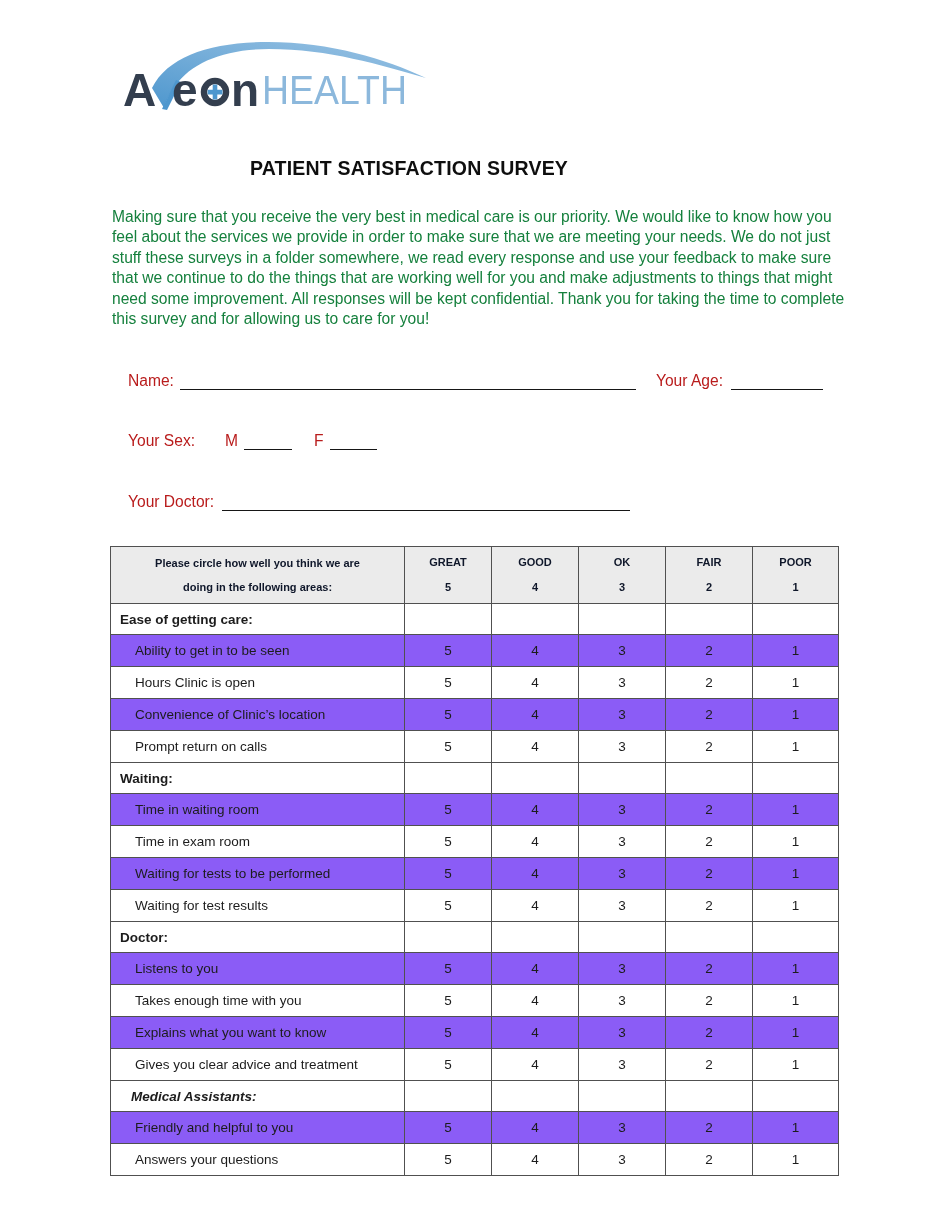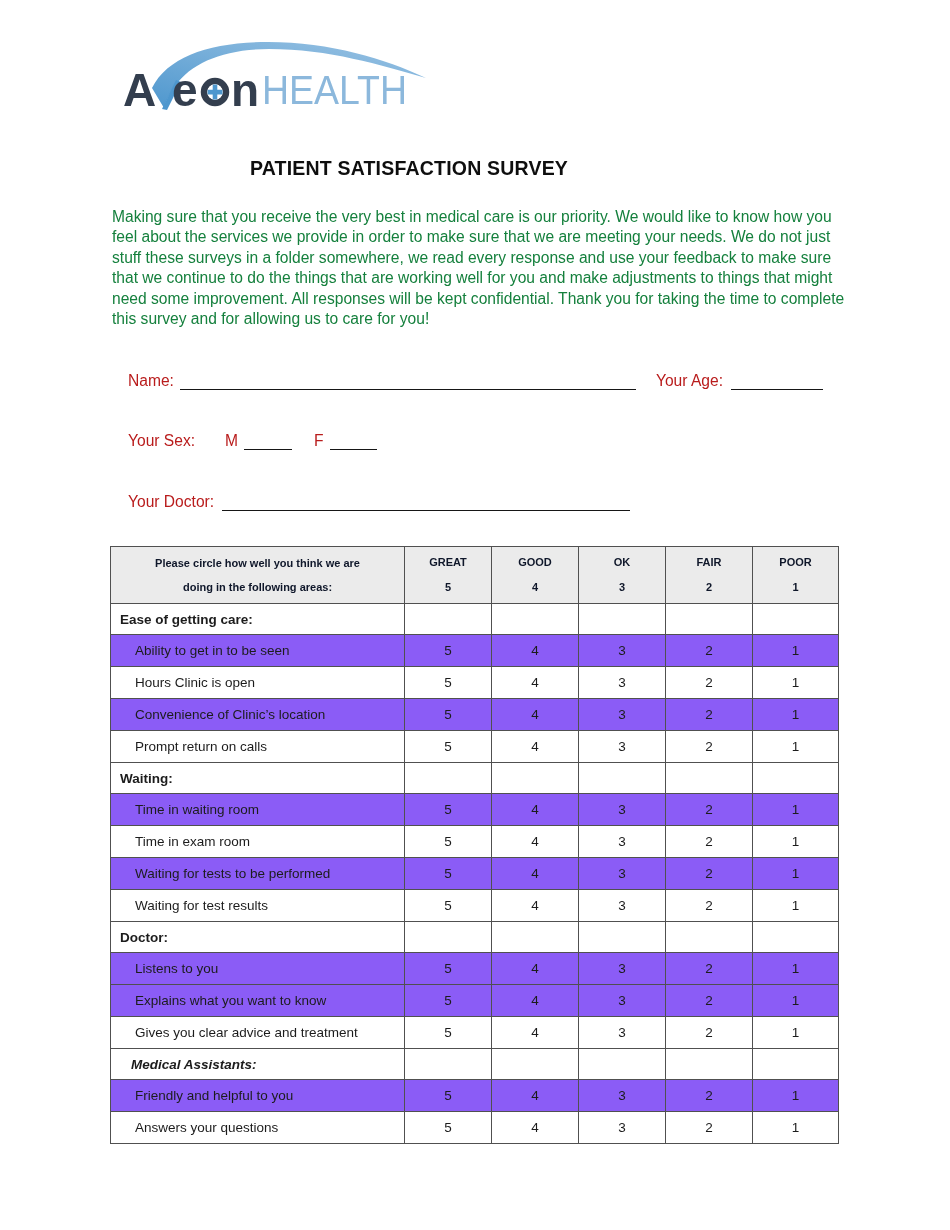--- a/index.html
+++ b/index.html
@@ -238,20 +238,28 @@
           <td></td>
         </tr>
         <tr class="shade">
           <td class="item-label">Listens to you</td>
           <td class="rating">5</td>
           <td class="rating">4</td>
           <td class="rating">3</td>
           <td class="rating">2</td>
           <td class="rating">1</td>
         </tr>
+        <tr class="">
+          <td class="item-label">Takes enough time with you</td>
+          <td class="rating">5</td>
+          <td class="rating">4</td>
+          <td class="rating">3</td>
+          <td class="rating">2</td>
+          <td class="rating">1</td>
+        </tr>
         <tr class="shade">
           <td class="item-label">Explains what you want to know</td>
           <td class="rating">5</td>
           <td class="rating">4</td>
           <td class="rating">3</td>
           <td class="rating">2</td>
           <td class="rating">1</td>
         </tr>
         <tr class="">
           <td class="item-label">Gives you clear advice and treatment</td>

